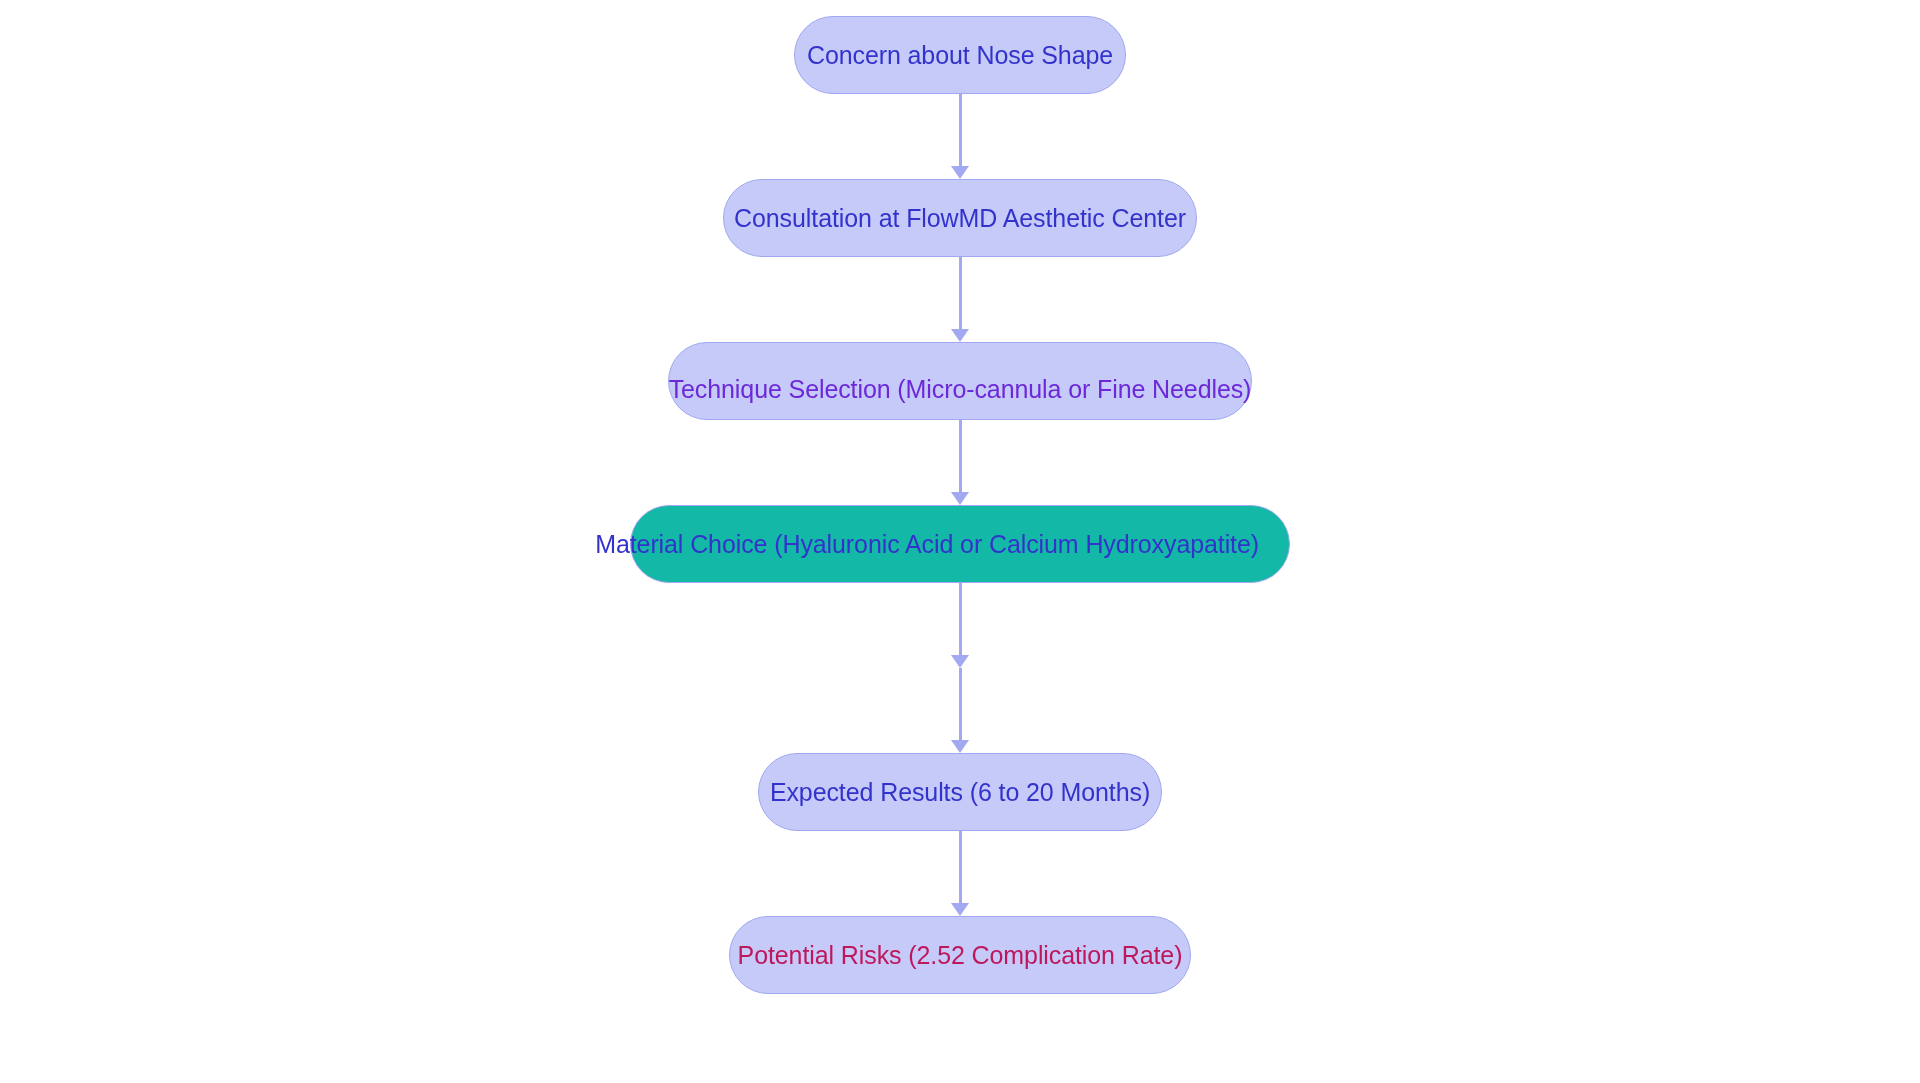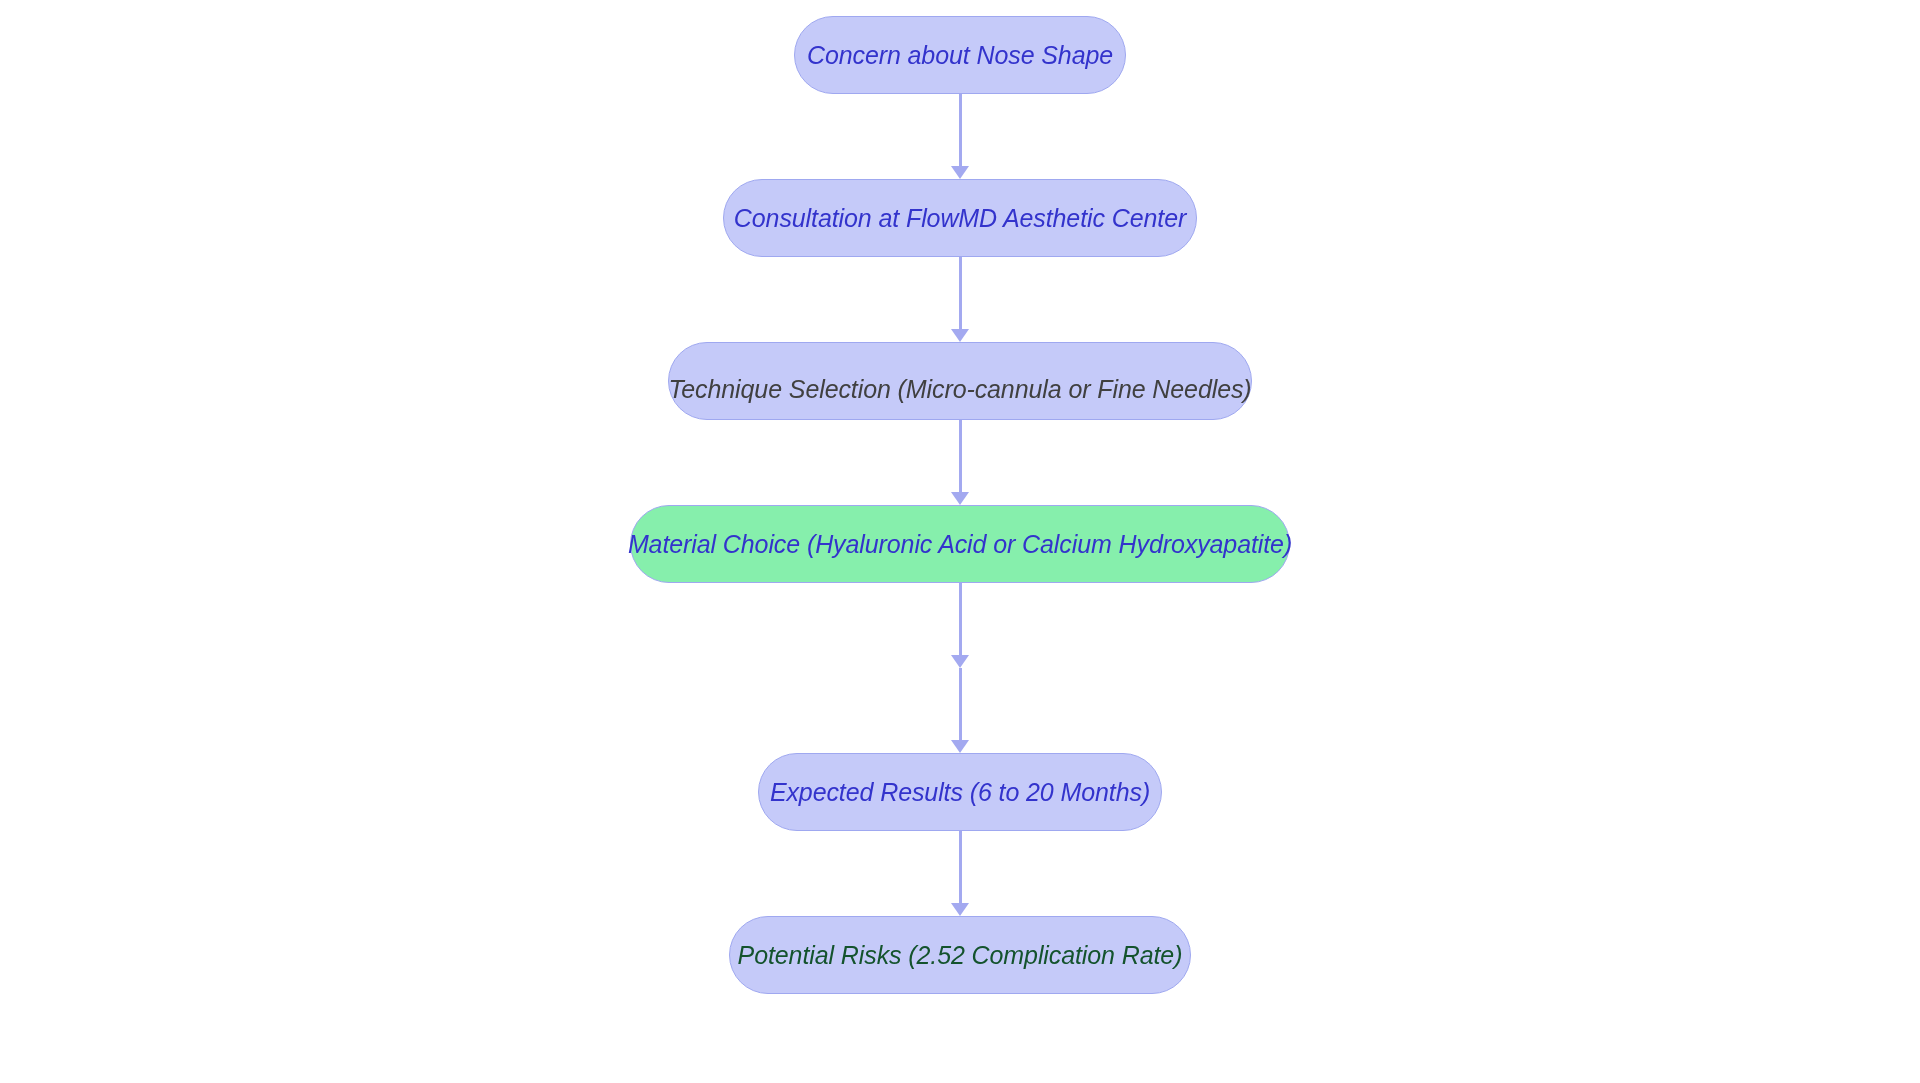--- a/index.html
+++ b/index.html
@@ -23,21 +23,20 @@
     display: flex;
     flex-direction: column;
     align-items: center;
   }
 
   .flow-row {
     display: flex;
     flex-direction: column;
     align-items: center;
     width: 100%;
-    font-style: italic;
   }
 
   
   .node {
     box-sizing: border-box;
     height: 78px;
     display: flex;
     align-items: center;
     justify-content: center;
     background: #c5caf9;
@@ -114,31 +113,31 @@
     </div>
   </div>
 
   <div class="connector gap-2">
     <div class="connector-line" style="background: rgb(163, 169, 240);"></div>
     <div class="connector-arrow" style="border-top-color: rgb(163, 169, 240);"></div>
   </div>
 
   <div class="flow-row">
     <div class="node" id="node-3" style="width: 584px; background: rgb(197, 202, 249); border-color: rgb(159, 168, 240);">
-      <span class="node-label" style="color: #404040; margin-top: 16px;">Technique Selection (Micro-cannula or Fine Needles)</span>
+      <span class="node-label" style="color: #6d28d9; margin-top: 16px;">Technique Selection (Micro-cannula or Fine Needles)</span>
     </div>
   </div>
 
   <div class="connector gap-3">
     <div class="connector-line" style="background: rgb(163, 169, 240);"></div>
     <div class="connector-arrow" style="border-top-color: rgb(163, 169, 240);"></div>
   </div>
 
   <div class="flow-row">
-    <div class="node" id="node-4" style="width: 660px; background: #86efac; border-color: rgb(159, 168, 240);">
+    <div class="node" id="node-4" style="width: 660px; background: #14b8a6; border-color: rgb(159, 168, 240); justify-content: flex-end;">
       <span class="node-label" style="color: rgb(51, 51, 204);">Material Choice (Hyaluronic Acid or Calcium Hydroxyapatite)</span>
     </div>
   </div>
 
   <div class="connector gap-4">
     <div class="connector-line" style="background: rgb(163, 169, 240);"></div>
     <div class="connector-arrow" style="border-top-color: rgb(163, 169, 240);"></div>
   </div>
 
 
@@ -153,17 +152,17 @@
     </div>
   </div>
 
   <div class="connector gap-6">
     <div class="connector-line" style="background: rgb(163, 169, 240);"></div>
     <div class="connector-arrow" style="border-top-color: rgb(163, 169, 240);"></div>
   </div>
 
   <div class="flow-row">
     <div class="node" id="node-7" style="width: 462px; background: rgb(197, 202, 249); border-color: rgb(159, 168, 240);">
-      <span class="node-label" style="color: #14532d;">Potential Risks (2.52 Complication Rate)</span>
+      <span class="node-label" style="color: #be185d;">Potential Risks (2.52 Complication Rate)</span>
     </div>
   </div>
 
 </div>
 
 </body></html>

